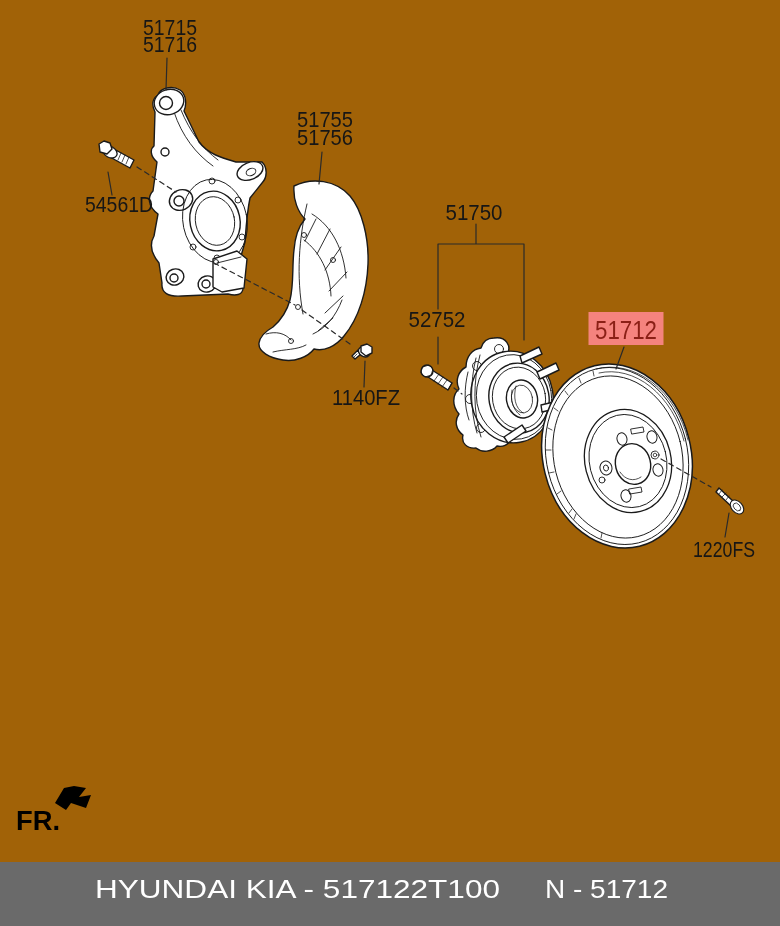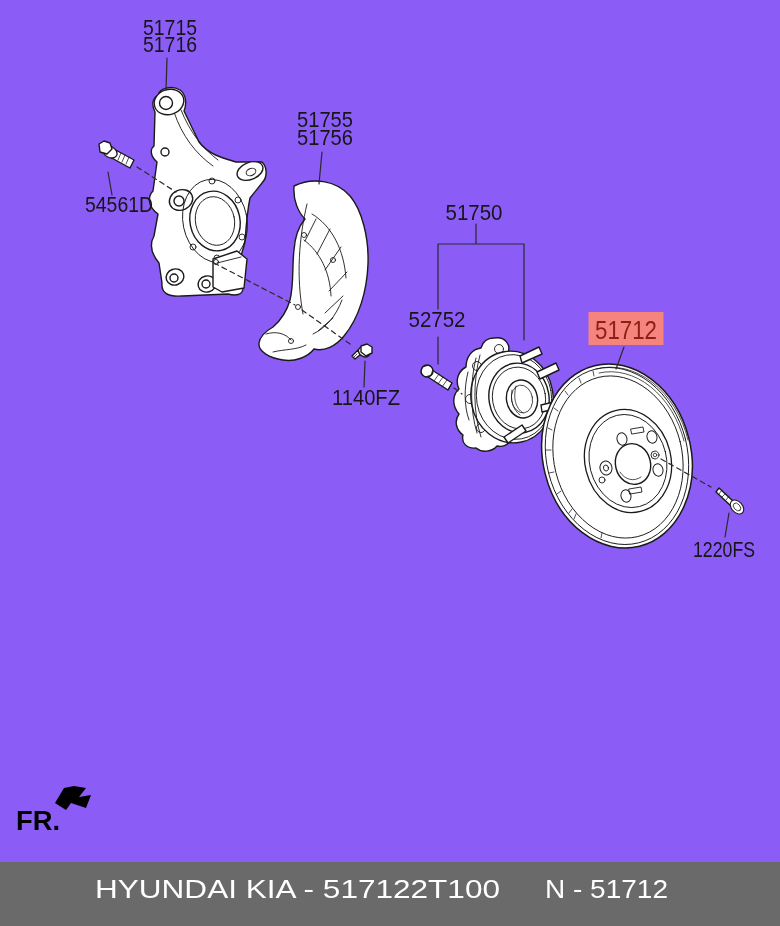--- a/index.html
+++ b/index.html
@@ -1,16 +1,16 @@
 <!DOCTYPE html>
 <html><head>
 <meta charset="utf-8">
 <style>
   html,body{margin:0;padding:0;background:#ffffff;width:780px;height:926px;overflow:hidden;}
-  .page{position:relative;width:780px;height:926px;background:#8b5cf6;}
+  .page{position:relative;width:780px;height:926px;background:#a16207;}
   svg{display:block;}
   .fw{fill:#ffffff;stroke:#1a1a1a;stroke-width:1.4;stroke-linecap:round;stroke-linejoin:round;}
   .thin{fill:none;stroke:#1a1a1a;stroke-width:0.9;stroke-linecap:round;}
   .xthin{fill:none;stroke:#1a1a1a;stroke-width:0.75;stroke-linecap:round;}
   .ldr{fill:none;stroke:#2a2a2a;stroke-width:1.2;stroke-linecap:round;}
   .dsh{fill:none;stroke:#2a2a2a;stroke-width:1.2;stroke-dasharray:5 4;stroke-linecap:round;}
   .lbl{font-family:"Liberation Sans",sans-serif;font-size:22.5px;fill:#161616;}
   .lblhl{font-family:"Liberation Sans",sans-serif;font-size:26px;}
   .frlbl{font-family:"Liberation Sans",sans-serif;font-size:27px;font-weight:bold;fill:#000;}
   .footer{position:absolute;left:0;top:862px;width:780px;height:64px;}

